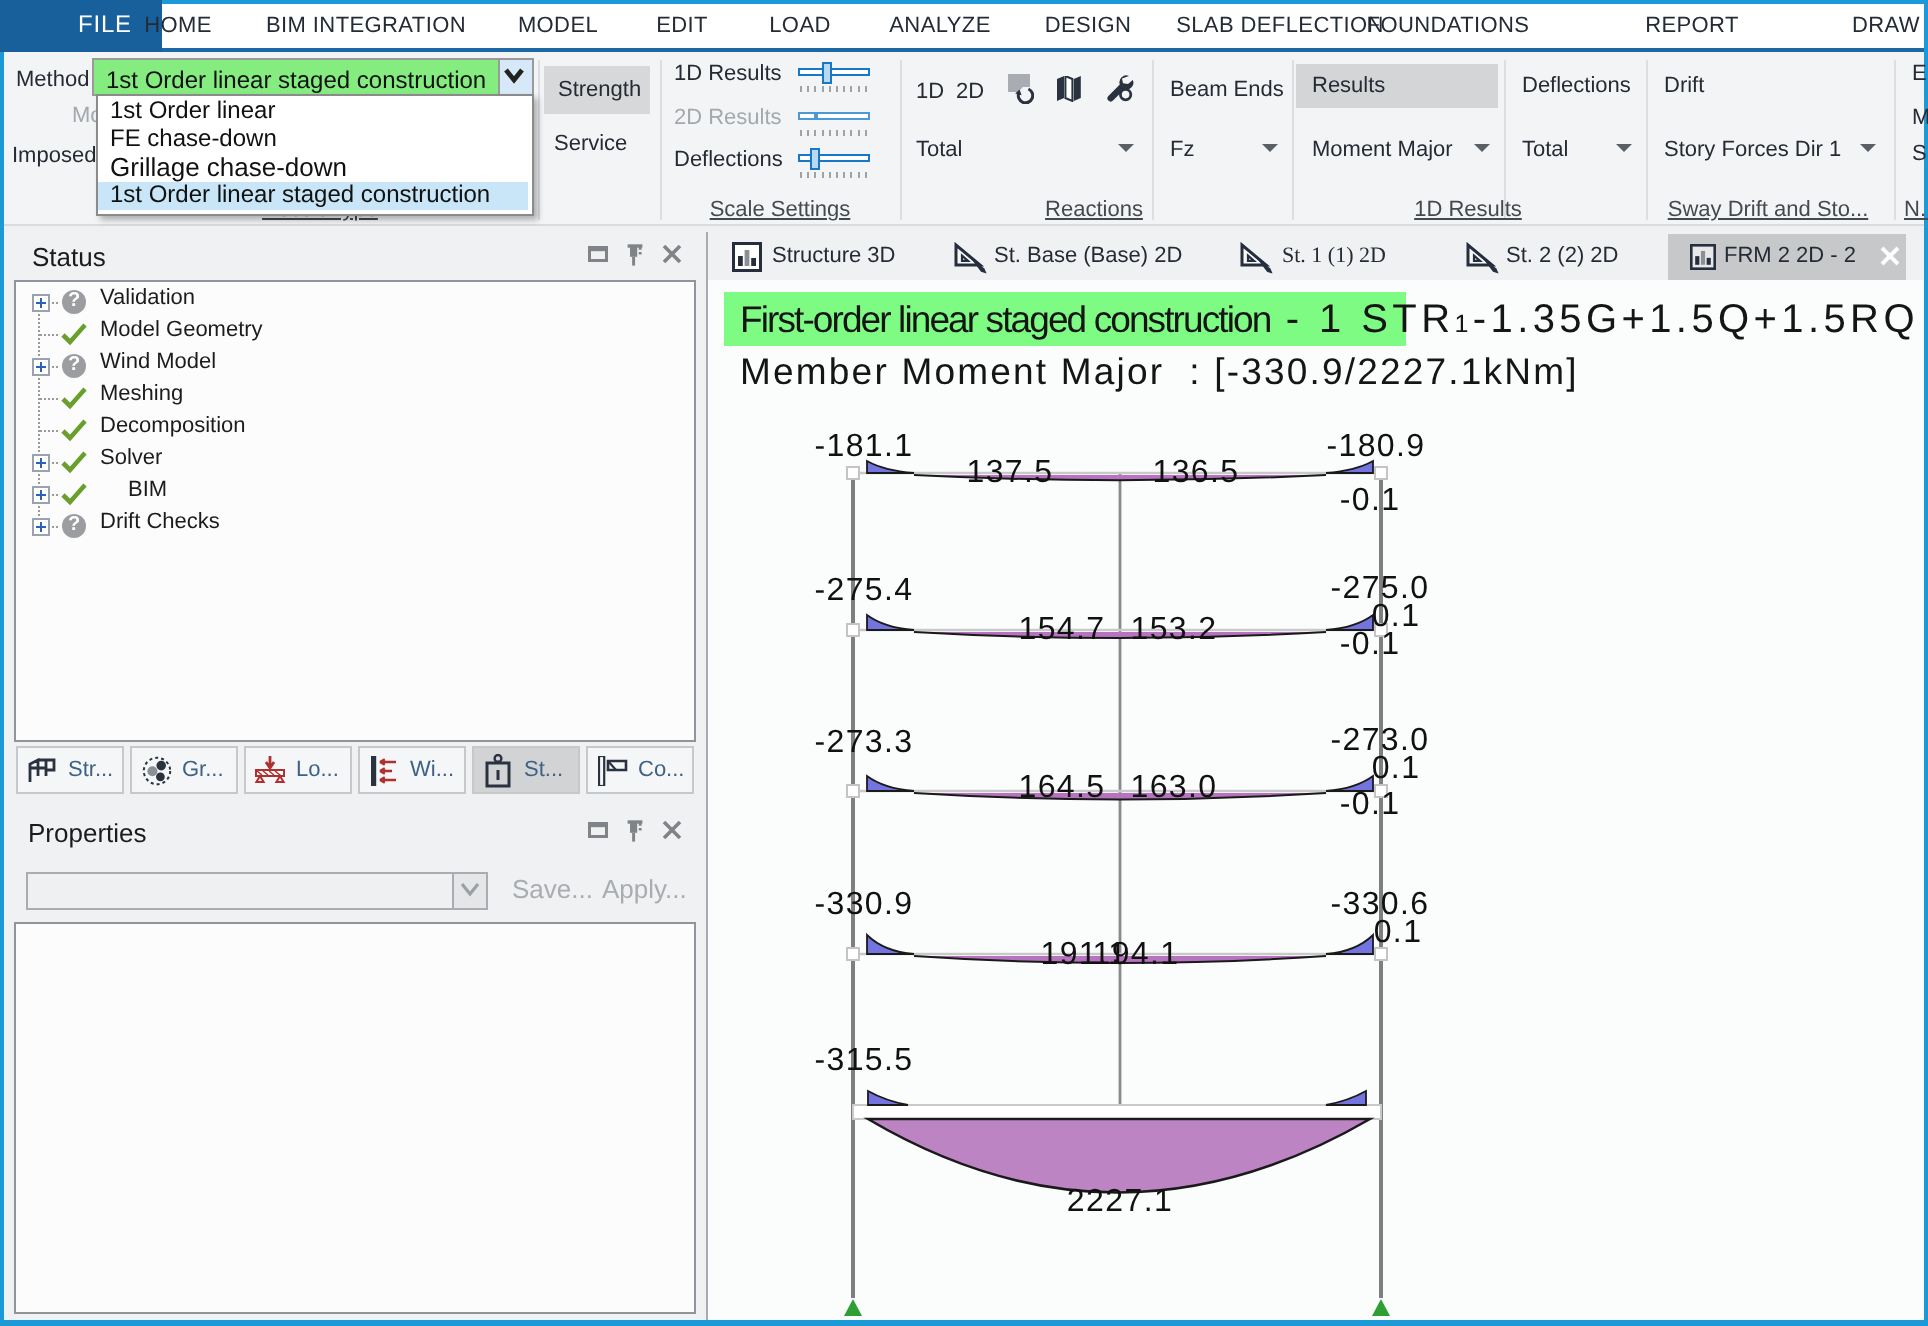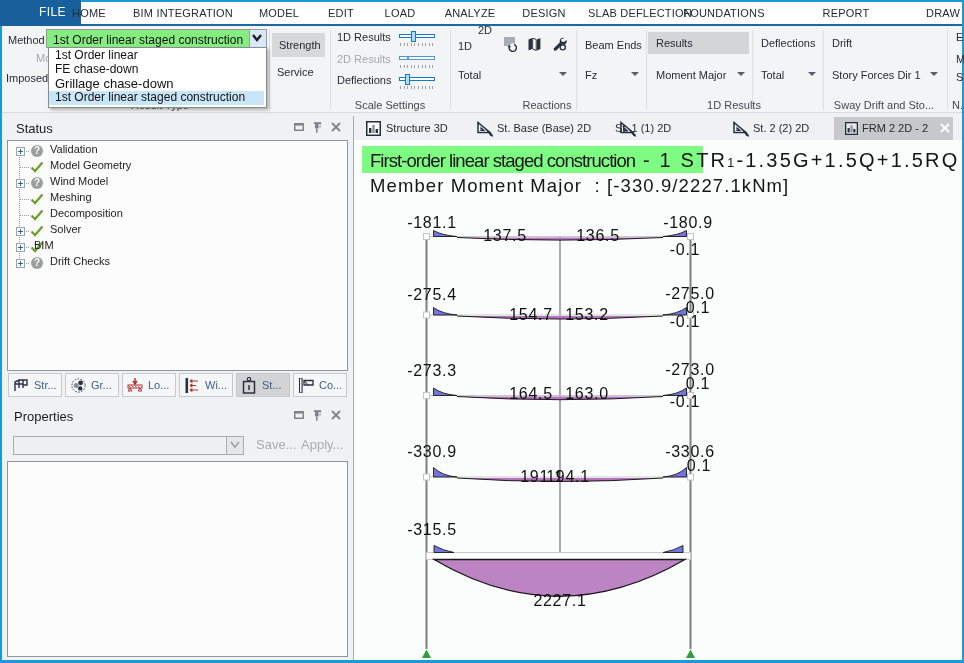--- a/index.html
+++ b/index.html
@@ -1,20 +1,20 @@
 <!DOCTYPE html>
 <html><head><meta charset="utf-8">
 <style>
 html,body{margin:0;padding:0;}
 body{width:964px;height:663px;position:relative;overflow:hidden;
  font-family:"Liberation Sans",sans-serif;background:#f3f4f6;}
 .abs{position:absolute;}
 .t{position:absolute;white-space:nowrap;}
 .sep{position:absolute;width:1px;background:#dcdee2;}
-.grp{position:absolute;font-size:11px;color:#44494f;text-align:center;}
+.grp{position:absolute;font-size:11px;color:#44494f;text-align:center;text-decoration:underline;}
 .r1{font-size:11px;color:#262b33;}
 .arrow{position:absolute;width:0;height:0;border-left:4px solid transparent;border-right:4px solid transparent;border-top:4px solid #5a5f66;}
 .mn{top:7px;font-size:11px;color:#252b35;letter-spacing:.2px;transform:translateX(-50%);}
 .track{position:absolute;width:36px;height:4px;background:#fff;border:1px solid #1878c8;box-sizing:border-box;}
 .thumb{position:absolute;width:5px;height:11px;background:#b9d9f1;border:1px solid #1878c8;box-sizing:border-box;}
 .ticks{position:absolute;width:34px;height:3px;
  background-image:repeating-linear-gradient(90deg,#9ea3a8 0,#9ea3a8 1px,transparent 1px,transparent 3.6px);}
 .stab{position:absolute;top:373px;width:54px;height:24px;background:#f5f6f7;border:1px solid #c6c9cc;box-sizing:border-box;}
 .stxt{top:379px;font-size:11px;color:#3e6186;}
 .vtxt{top:122px;font-size:11px;color:#252b35;}
@@ -68,21 +68,21 @@
 <div class="thumb" style="left:411px;top:31px;"></div>
 <div class="ticks" style="left:400px;top:43px;"></div>
 <div class="track" style="left:399px;top:56px;border-color:#4b9ad6;"></div>
 <div class="abs" style="left:407px;top:56px;width:2px;height:4px;background:#4b9ad6;"></div>
 <div class="ticks" style="left:400px;top:65px;"></div>
 <div class="track" style="left:399px;top:77px;"></div>
 <div class="thumb" style="left:405px;top:74px;"></div>
 <div class="ticks" style="left:400px;top:86px;"></div>
 
 <div class="t r1" style="left:458px;top:40px;">1D</div>
-<div class="t r1" style="left:478px;top:24px;">2D</div>
+<div class="t r1" style="left:478px;top:40px;">2D</div>
 <div class="t r1" style="left:458px;top:69px;">Total</div>
 <div class="arrow" style="left:559px;top:72px;"></div>
 <div class="t grp" style="left:505px;top:99px;width:84px;">Reactions</div>
 <div class="t r1" style="left:585px;top:39px;">Beam Ends</div>
 <div class="t r1" style="left:585px;top:69px;">Fz</div>
 <div class="arrow" style="left:631px;top:72px;"></div>
 
 <div class="abs" style="left:648px;top:32px;width:101px;height:22px;background:#d4d5d7;"></div>
 <div class="t r1" style="left:656px;top:37px;">Results</div>
 <div class="t r1" style="left:656px;top:69px;">Moment Major</div>
@@ -184,21 +184,21 @@
     <path d="M1.5 6.5 L5 10 L12.5 1.5" fill="none" stroke="#6a9e2f" stroke-width="2.3"></path>
   </svg>
 <div class="t" style="left:50px;top:223px;font-size:11px;color:#1c1c1c;">Solver</div>
 <div class="abs" style="left:20px;top:247px;width:9px;height:1px;background-image:repeating-linear-gradient(90deg,#9a9a9a 0,#9a9a9a 1px,transparent 1px,transparent 2px);"></div>
 <div class="abs" style="left:16px;top:243px;width:9px;height:9px;background:#fff;border:1px solid #99a3ad;box-sizing:border-box;"></div>
 <div class="abs" style="left:18px;top:247px;width:5px;height:1px;background:#2a62b8;"></div>
 <div class="abs" style="left:20px;top:245px;width:1px;height:5px;background:#2a62b8;"></div>
 <svg class="abs" style="left:30px;top:241px;" width="14" height="12" viewBox="0 0 14 12">
     <path d="M1.5 6.5 L5 10 L12.5 1.5" fill="none" stroke="#6a9e2f" stroke-width="2.3"></path>
   </svg>
-<div class="t" style="left:34px;top:239px;font-size:11px;color:#1c1c1c;">BIM</div>
+<div class="t" style="left:64px;top:239px;font-size:11px;color:#1c1c1c;">BIM</div>
 <div class="abs" style="left:20px;top:263px;width:9px;height:1px;background-image:repeating-linear-gradient(90deg,#9a9a9a 0,#9a9a9a 1px,transparent 1px,transparent 2px);"></div>
 <div class="abs" style="left:16px;top:259px;width:9px;height:9px;background:#fff;border:1px solid #99a3ad;box-sizing:border-box;"></div>
 <div class="abs" style="left:18px;top:263px;width:5px;height:1px;background:#2a62b8;"></div>
 <div class="abs" style="left:20px;top:261px;width:1px;height:5px;background:#2a62b8;"></div>
 <div class="abs" style="left:31px;top:257px;width:12px;height:12px;border-radius:6px;background:#9b9da1;color:#fff;font-size:10px;font-weight:bold;text-align:center;line-height:12px;">?</div>
 <div class="t" style="left:50px;top:255px;font-size:11px;color:#1c1c1c;">Drift Checks</div>
 
 <div class="stab" style="left:8px;"></div>
 <div class="stab" style="left:65px;"></div>
 <div class="stab" style="left:122px;"></div>
@@ -277,21 +277,21 @@
     <path d="M1 1.5 L1 11.5 L13 11.5 Z" fill="#f8f8f8" stroke="#242e3e" stroke-width="1.5"></path>
     <path d="M4 6.8 L4 9.4 L7 9.4 Z" fill="none" stroke="#242e3e" stroke-width="1.1"></path>
     <path d="M8 7.5 L15.2 13.2 L16.3 15.8 L13.5 14.9 Z" fill="#242e3e"></path>
   </svg>
 <div class="t vtxt" style="left:497px;">St. Base (Base) 2D</div>
 <svg class="abs" style="left:620px;top:121px;" width="17" height="16" viewBox="0 0 17 16">
     <path d="M1 1.5 L1 11.5 L13 11.5 Z" fill="#f8f8f8" stroke="#242e3e" stroke-width="1.5"></path>
     <path d="M4 6.8 L4 9.4 L7 9.4 Z" fill="none" stroke="#242e3e" stroke-width="1.1"></path>
     <path d="M8 7.5 L15.2 13.2 L16.3 15.8 L13.5 14.9 Z" fill="#242e3e"></path>
   </svg>
-<div class="t vtxt" style="left:615px;">St. 1 (1) 2D</div>
+<div class="t vtxt" style="left:641px;font-family:Liberation Serif, serif;">St. 1 (1) 2D</div>
 <svg class="abs" style="left:733px;top:121px;" width="17" height="16" viewBox="0 0 17 16">
     <path d="M1 1.5 L1 11.5 L13 11.5 Z" fill="#f8f8f8" stroke="#242e3e" stroke-width="1.5"></path>
     <path d="M4 6.8 L4 9.4 L7 9.4 Z" fill="none" stroke="#242e3e" stroke-width="1.1"></path>
     <path d="M8 7.5 L15.2 13.2 L16.3 15.8 L13.5 14.9 Z" fill="#242e3e"></path>
   </svg>
 <div class="t vtxt" style="left:753px;">St. 2 (2) 2D</div>
 <svg class="abs" style="left:845px;top:122px;" width="13" height="13" viewBox="0 0 15 15">
  <rect x="0.75" y="0.75" width="13.5" height="13.5" fill="#e8e8e8" stroke="#242e3e" stroke-width="1.5"></rect>
  <rect x="3" y="7" width="2.4" height="5" fill="#242e3e"></rect>
     <rect x="6.3" y="4" width="2.4" height="8" fill="#8b9097"></rect>

